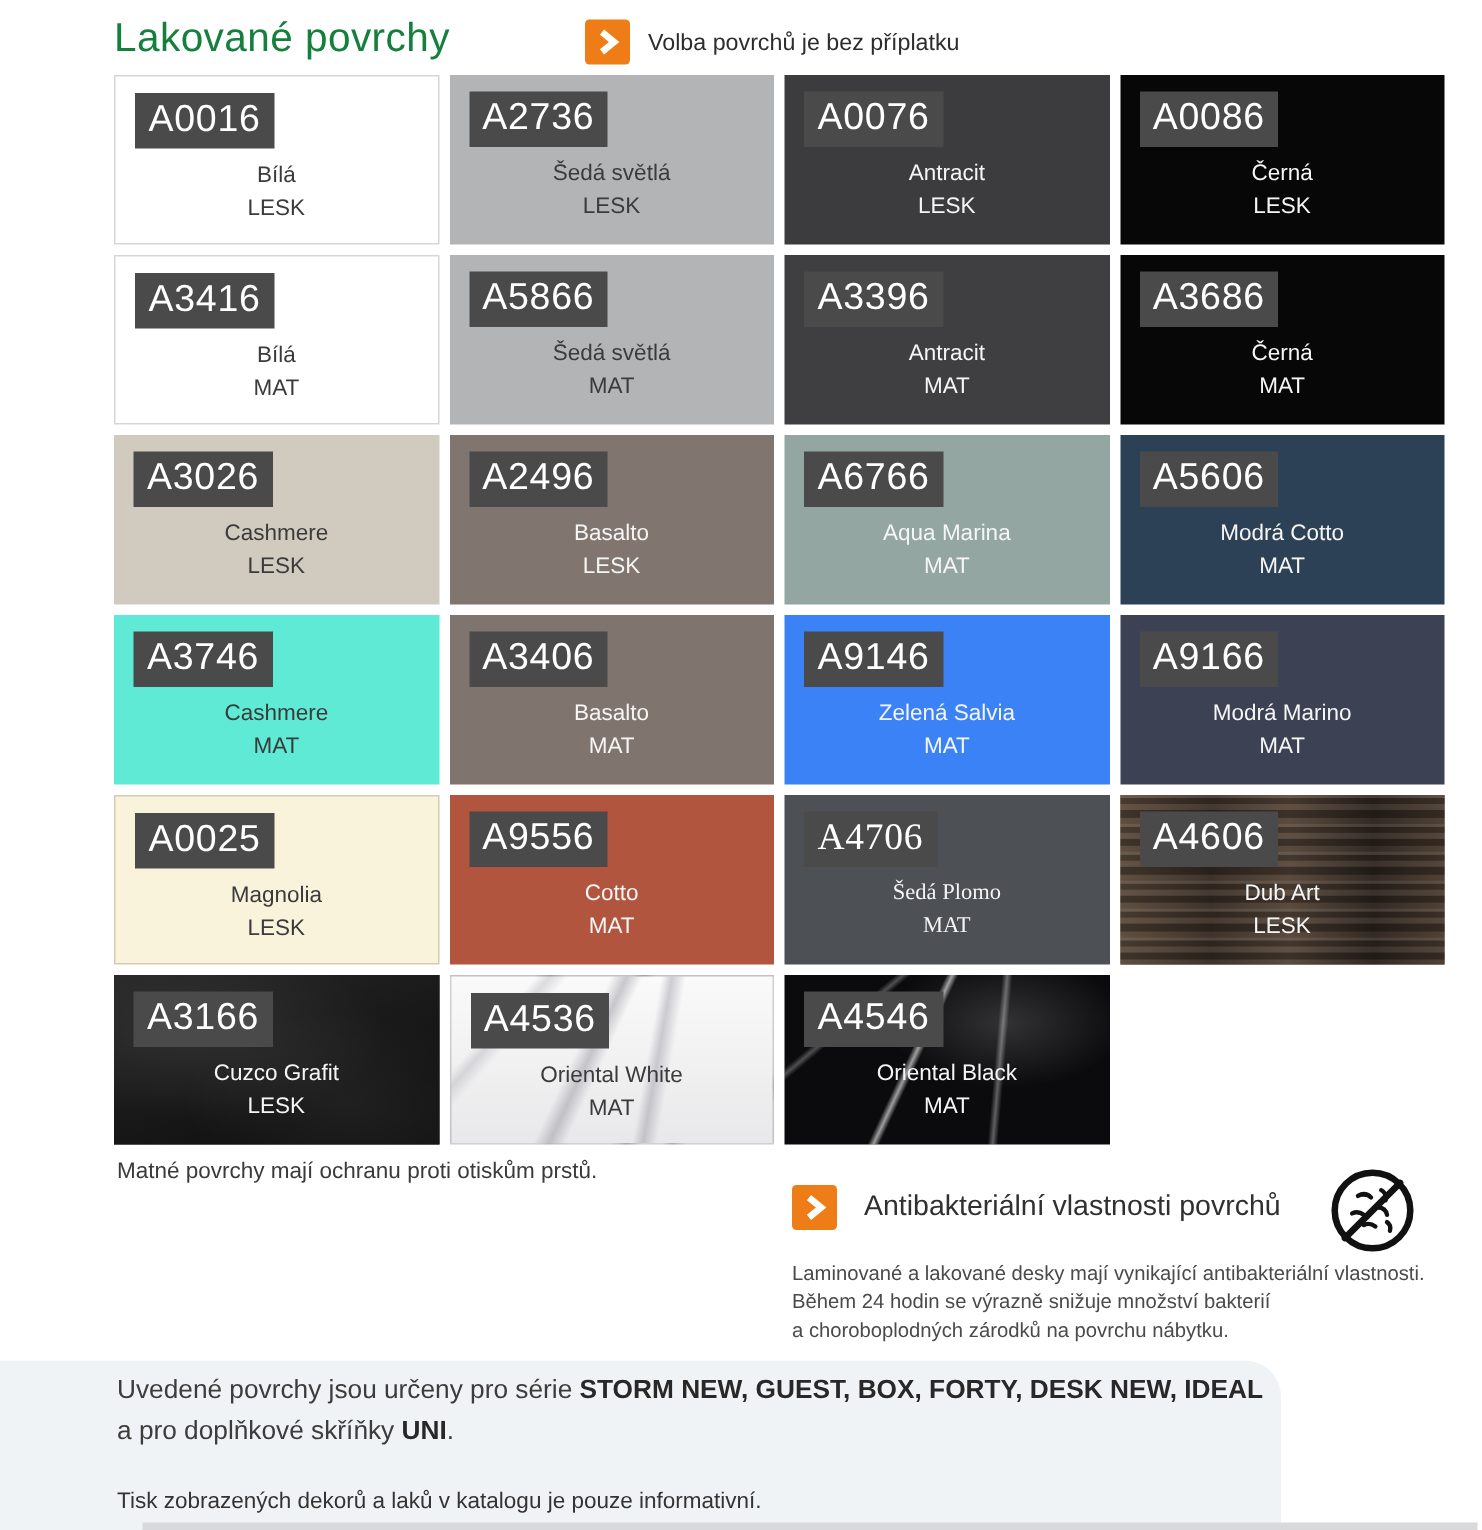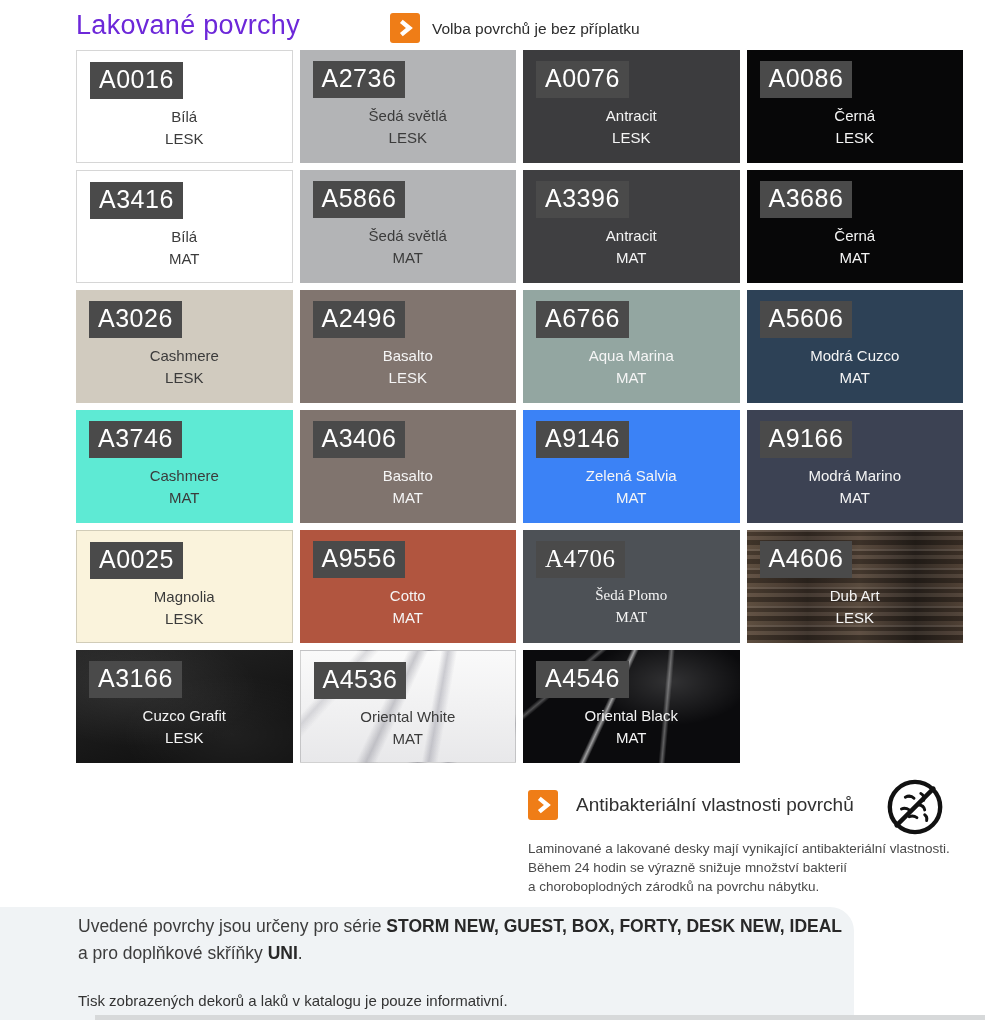--- a/index.html
+++ b/index.html
@@ -1,21 +1,21 @@
 <!DOCTYPE html>
 <html><head>
 <meta charset="utf-8">
 <style>
   * { margin:0; padding:0; box-sizing:border-box; }
   html,body { background:#ffffff; }
   body { font-family:"Liberation Sans", sans-serif; }
   #canvas { position:relative; width:988px; height:1020px; background:#ffffff; overflow:hidden; }
 
   .page-title { position:absolute; left:76px; top:10px; font-size:27px; font-weight:300;
-                color:#6d28d9; letter-spacing:0.3px; }
+                color:#15803d; letter-spacing:0.3px; }
 
   .arrow-badge { position:absolute; width:30px; height:30px; background:#ef7d17; border-radius:3px;
                  display:flex; align-items:center; justify-content:center; }
   .arrow-badge svg { display:block; }
   #promo-badge { left:390px; top:13px; }
   .promo-text { position:absolute; left:432px; top:20px; font-size:15.5px; color:#2d2d2d; }
 
   #swatch-grid { position:absolute; left:76px; top:50px; width:887px;
                  display:grid; grid-template-columns:repeat(4,1fr); gap:7px; }
   .swatch { position:relative; height:113px; background:#888; }
@@ -132,21 +132,21 @@
         <div class="swatch-name">Basalto</div>
         <div class="swatch-finish">LESK</div>
       </div>
       <div class="swatch t-light" style="background: rgb(147, 166, 161);">
         <div class="code-badge">A6766</div>
         <div class="swatch-name">Aqua Marina</div>
         <div class="swatch-finish">MAT</div>
       </div>
       <div class="swatch t-light" style="background: rgb(45, 65, 86);">
         <div class="code-badge">A5606</div>
-        <div class="swatch-name">Modrá Cuzco</div>
+        <div class="swatch-name">Modrá Cotto</div>
         <div class="swatch-finish">MAT</div>
       </div>
       <div class="swatch t-dark" style="background: #5eead4;">
         <div class="code-badge">A3746</div>
         <div class="swatch-name">Cashmere</div>
         <div class="swatch-finish">MAT</div>
       </div>
       <div class="swatch t-light" style="background: rgb(128, 116, 110); padding-left: 12px;">
         <div class="code-badge">A3406</div>
         <div class="swatch-name">Basalto</div>
@@ -192,20 +192,21 @@
         <div class="swatch-name">Oriental White</div>
         <div class="swatch-finish">MAT</div>
       </div>
       <div class="swatch t-light tex-orientalblack">
         <div class="code-badge">A4546</div>
         <div class="swatch-name">Oriental Black</div>
         <div class="swatch-finish">MAT</div>
       </div>
     </div>
 
+  <div class="note-mat">Matné povrchy mají ochranu proti otiskům prstů.</div>
 
   <div class="arrow-badge" id="antibak-badge">
     <svg width="22" height="22" viewBox="0 0 30 30" aria-hidden="true">
       <path d="M10 6 L21 15 L10 24" fill="none" stroke="#ffffff" stroke-width="6" stroke-linejoin="miter"></path>
     </svg>
   </div>
   <div class="antibak-heading">Antibakteriální vlastnosti povrchů</div>
   <div class="antibak-body">Laminované a lakované desky mají vynikající antibakteriální vlastnosti.
 Během 24 hodin se výrazně snižuje množství bakterií
 a choroboplodných zárodků na povrchu nábytku.</div>

